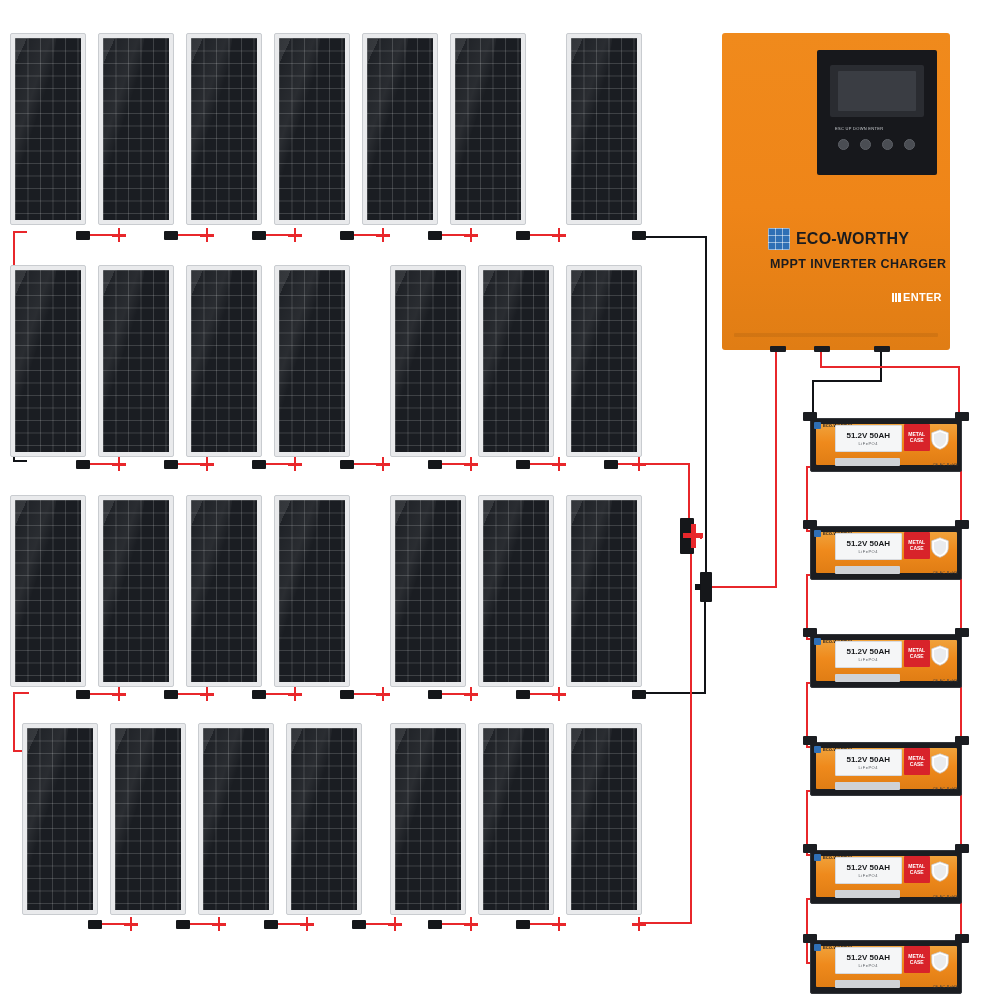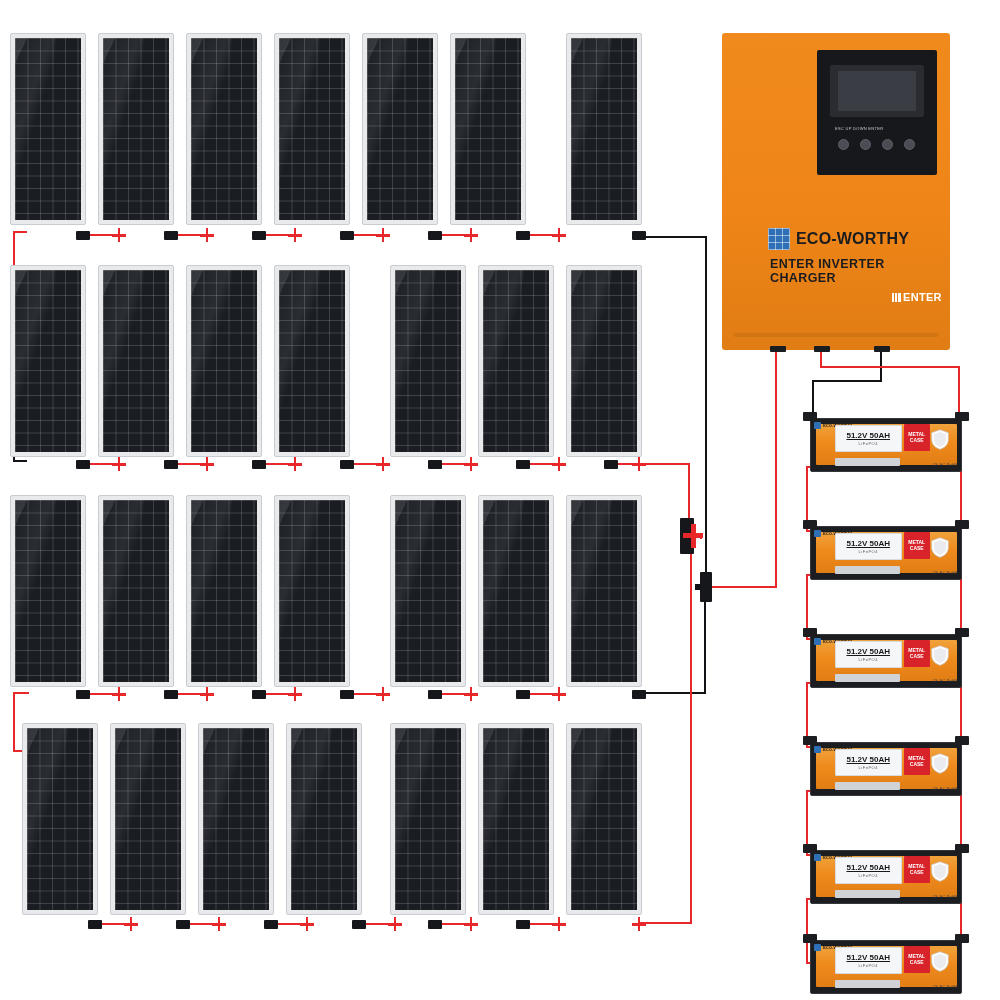--- a/index.html
+++ b/index.html
@@ -52,21 +52,21 @@
   .inv-vent{position:absolute;background:rgba(0,0,0,.07);border-radius:1px;}
   .inv-term{position:absolute;background:#1a1c20;border-radius:1px;}
 
   
   .battery{position:absolute;background:#1b1d21;border:1px solid #34373c;border-radius:2px;}
   .bat-face{position:absolute;left:3%;top:10%;width:94%;height:78%;background:linear-gradient(180deg,#f0a23b 0%,#ef8a1c 45%,#e07d14 100%);border-radius:1px;}
   .bat-brand{position:absolute;left:3px;top:3px;display:flex;align-items:center;gap:2px;}
   .bat-brand .lg{width:7px;height:7px;background:#2f6fb5;border-radius:1px;}
   .bat-brand .tx{font-size:4.2px;font-weight:bold;color:#1b1c1f;}
   .bat-label{position:absolute;left:16%;top:12%;width:43%;height:48%;background:#f5f6f7;border:1px solid #d8dade;border-radius:1px;display:flex;flex-direction:column;align-items:center;justify-content:center;}
-  .bat-label .t1{font-size:8px;font-weight:bold;color:#16181b;line-height:1;text-decoration:underline;}
+  .bat-label .t1{font-size:8px;font-weight:bold;color:#16181b;line-height:1;}
   .bat-label .t2{font-size:4px;color:#55595f;letter-spacing:.5px;margin-top:1px;}
   .bat-bar{position:absolute;left:16%;bottom:10%;width:43%;height:16%;background:#cfd2d6;border-radius:1px;}
   .bat-case{position:absolute;left:62%;top:10%;width:17%;height:52%;background:#d8232a;border-radius:1px;display:flex;flex-direction:column;align-items:center;justify-content:center;color:#fff;}
   .bat-case span{font-size:5px;font-weight:bold;line-height:1.15;}
   .bat-shield{position:absolute;left:80%;top:12%;width:12%;height:56%;}
   .bat-certs{position:absolute;right:3px;bottom:4px;font-size:3.6px;color:#3a3c40;letter-spacing:.4px;}
   .bat-term{position:absolute;width:14px;height:9px;background:#1b1d21;border-radius:1px;}
 
   
   .combiner{position:absolute;background:#15171a;border-radius:1px;}
@@ -422,21 +422,21 @@
     <div class="inv-legend" style="left:113px;top:93px;">ESC  UP  DOWN  ENTER</div>
     <div class="inv-btn" style="left:116px;top:106px;"></div>
     <div class="inv-btn" style="left:138px;top:106px;"></div>
     <div class="inv-btn" style="left:160px;top:106px;"></div>
     <div class="inv-btn" style="left:182px;top:106px;"></div>
 
     <div class="brandrow" style="left:46px;top:195px;">
       <div class="brandlogo"></div>
       <div class="brandname">ECO-WORTHY</div>
     </div>
-    <div class="invtitle" style="left:48px;top:224px;">ENTER INVERTER CHARGER</div>
+    <div class="invtitle" style="left:48px;top:224px;">MPPT INVERTER CHARGER</div>
     <div class="mppt" style="left:170px;top:258px;">
       <span class="bars"></span><span>ENTER</span>
     </div>
 
     <div class="inv-vent" style="left:12px;top:300px;width:204px;height:4px;"></div>
     <div class="inv-term" style="left:48px;top:313px;width:16px;height:6px;"></div>
     <div class="inv-term" style="left:92px;top:313px;width:16px;height:6px;"></div>
     <div class="inv-term" style="left:152px;top:313px;width:16px;height:6px;"></div>
   </div>
 

